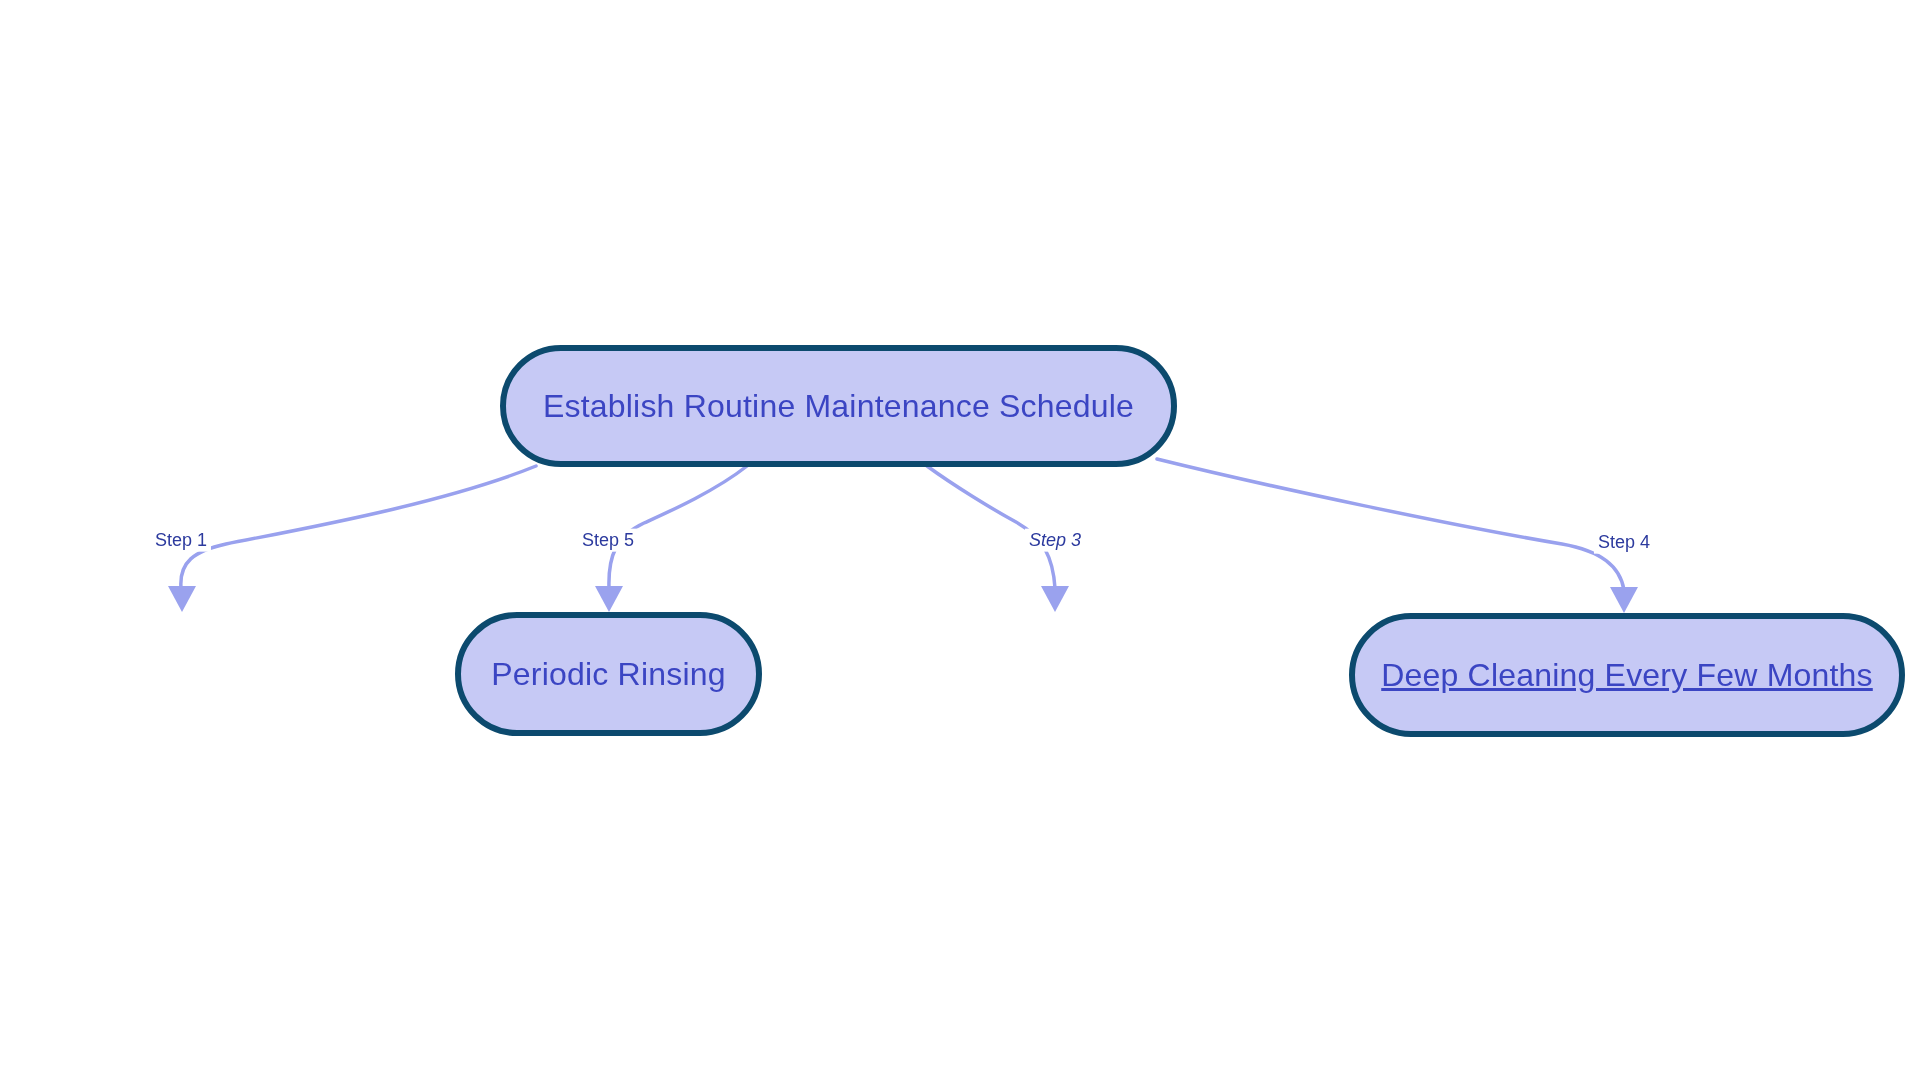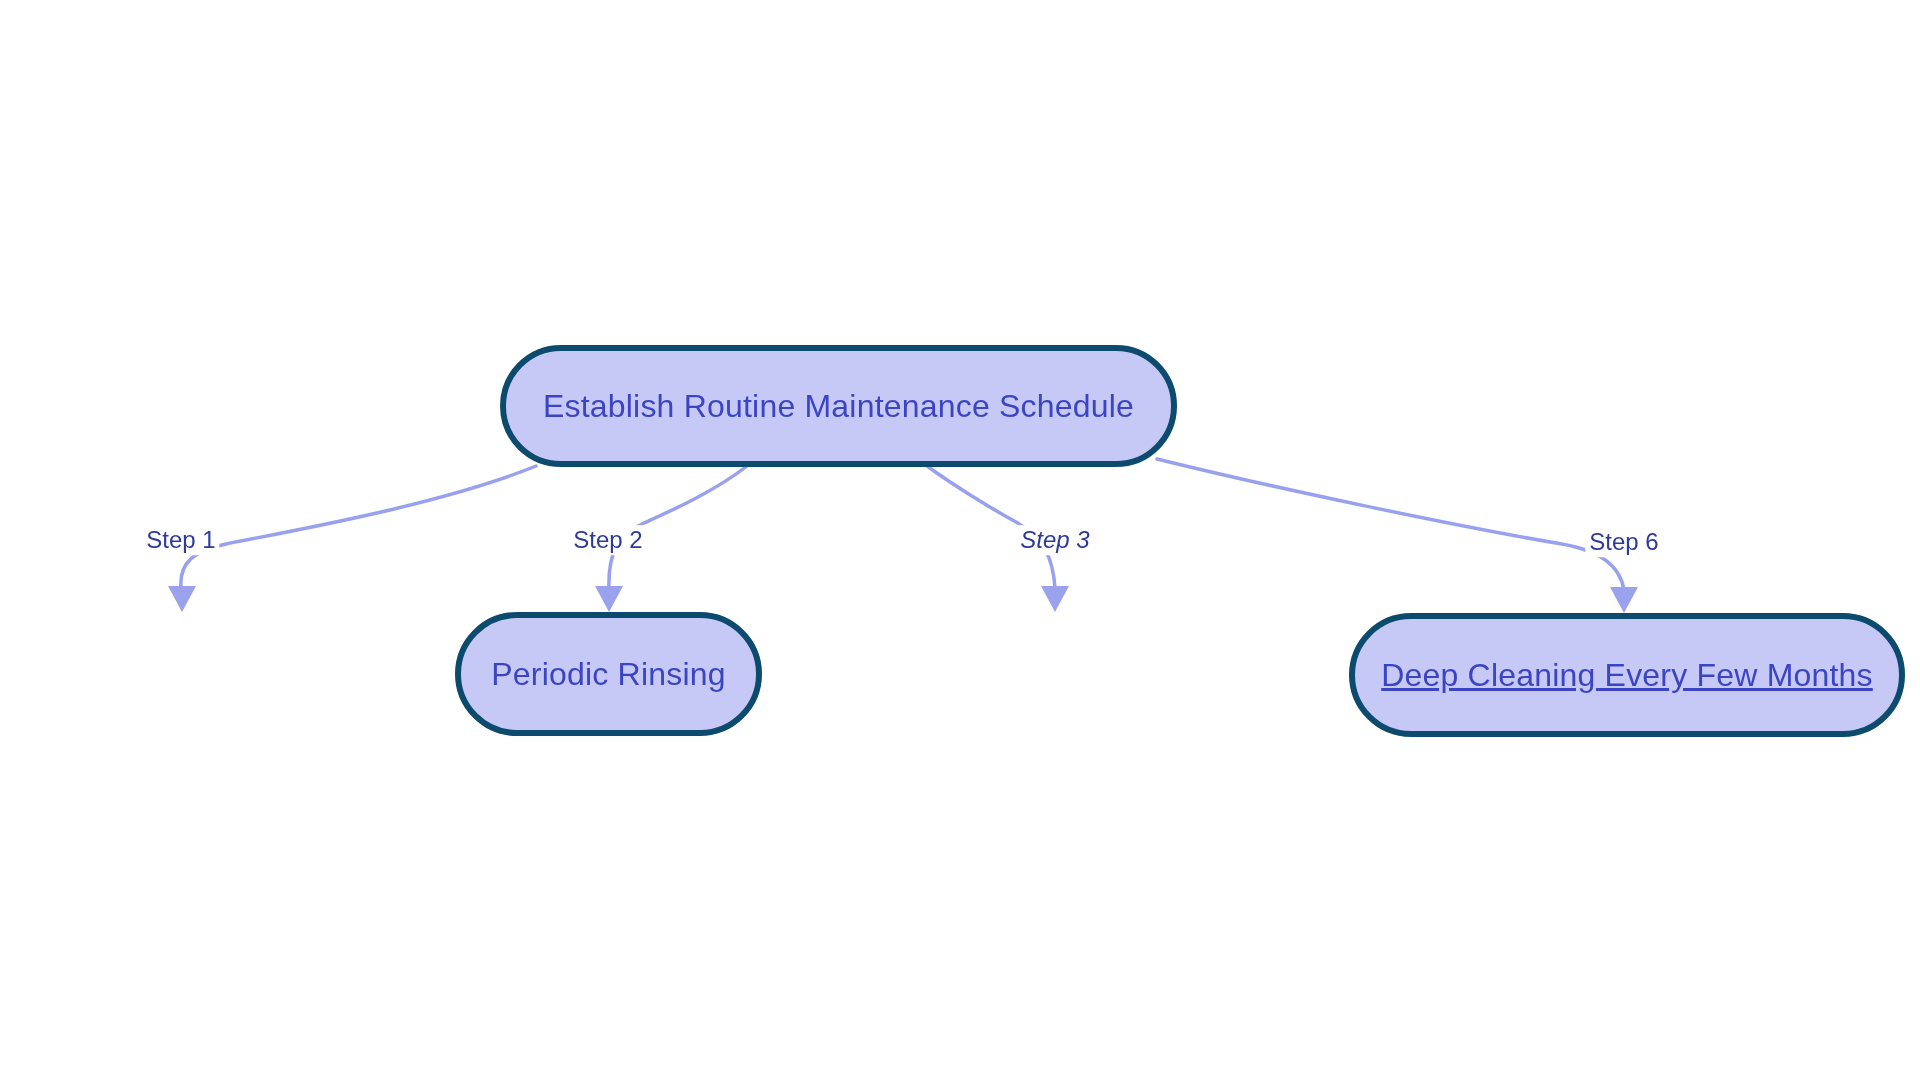--- a/index.html
+++ b/index.html
@@ -50,21 +50,21 @@
   .node-root   { left: 500px;  top: 345px; width: 677px; height: 122px; }
   .node-step1  { left: 18px;   top: 612px; width: 333px; height: 124px; }
   .node-step2  { left: 455px;  top: 612px; width: 307px; height: 124px; align-items: center; }
   .node-step3  { left: 875px;  top: 612px; width: 363px; height: 124px; }
   .node-step4  { left: 1349px; top: 613px; width: 556px; height: 124px; text-decoration: underline; }
   .edge-label {
     position: absolute;
     transform: translate(-50%, -50%);
     background: #ffffff;
     color: #2c3a9e;
-    font-size: 24px;
+    font-size: 18px;
     line-height: 1.15;
     padding: 1px 4px;
     white-space: nowrap;
   }
   .edge-label-1 { left: 181px;  top: 540px; }
   .edge-label-2 { left: 608px;  top: 540px; }
   .edge-label-3 { left: 1055px; top: 540px; font-style: italic; }
   .edge-label-4 { left: 1624px; top: 542px; }
 </style>
 </head>
@@ -87,27 +87,27 @@
   </svg>
 
   <div class="node node-root">
     <span>Establish Routine Maintenance Schedule</span>
   </div>
 
   <div class="edge-label edge-label-1">
     <span>Step 1</span>
   </div>
   <div class="edge-label edge-label-2">
-    <span>Step 2</span>
+    <span>Step 5</span>
   </div>
   <div class="edge-label edge-label-3">
     <span>Step 3</span>
   </div>
   <div class="edge-label edge-label-4">
-    <span>Step 6</span>
+    <span>Step 4</span>
   </div>
 
   <div class="node node-step2">
     <span>Periodic Rinsing</span>
   </div>
   <div class="node node-step4">
     <span>Deep Cleaning Every Few Months</span>
   </div>
 
 </div>

